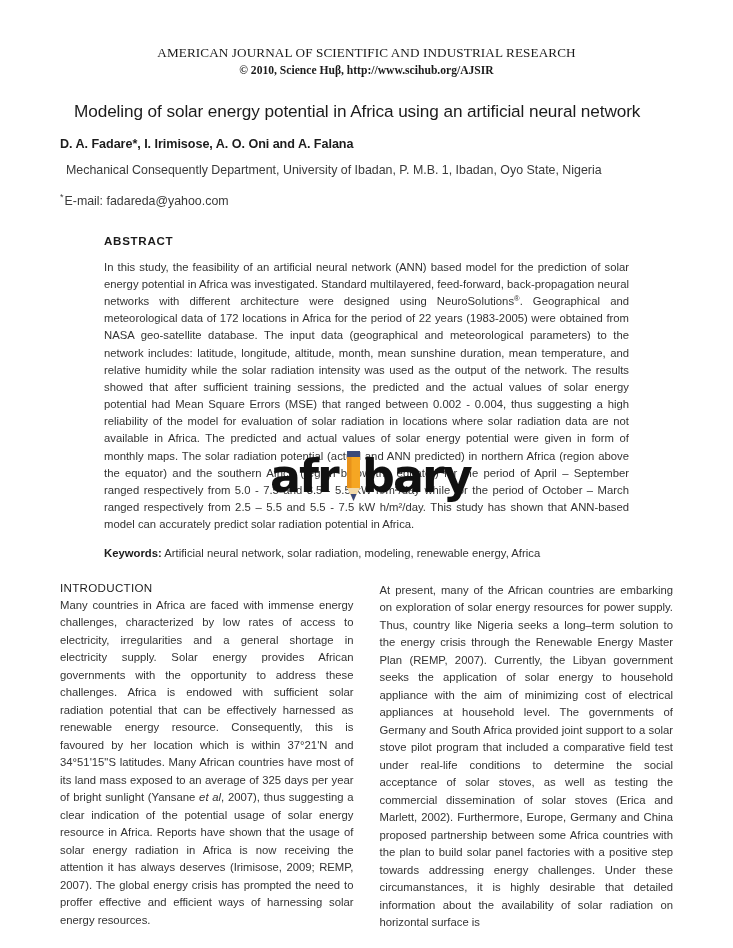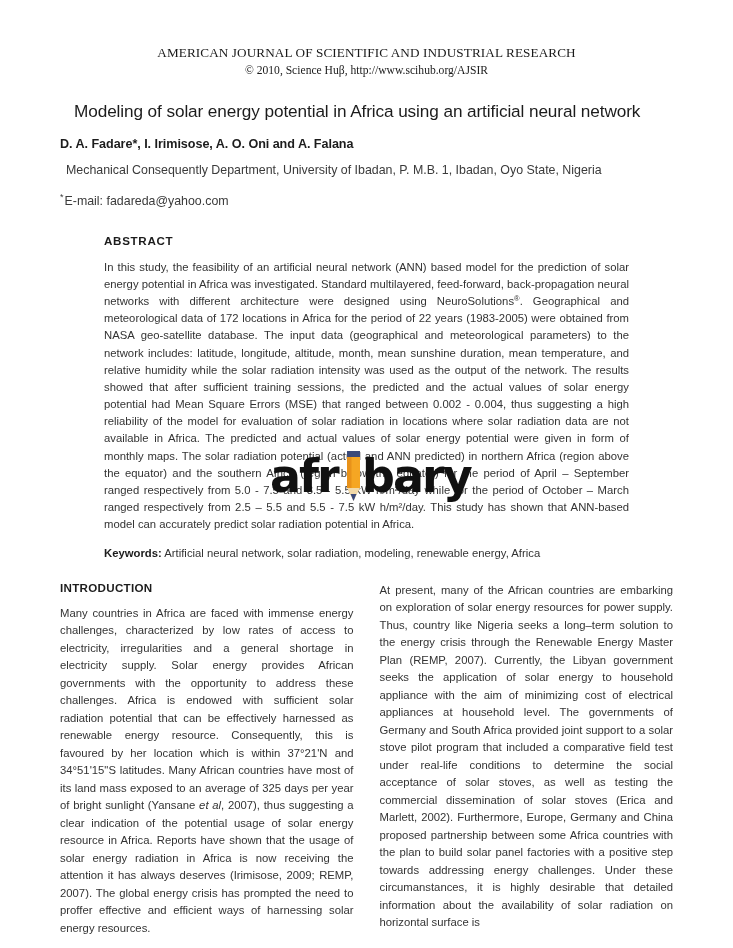--- a/index.html
+++ b/index.html
@@ -32,21 +32,21 @@
   .masthead .journal-name {
     font-size: 13.2px;
     letter-spacing: 0.1px;
     line-height: 1.35;
     font-weight: 400;
   }
   .masthead .copyright-line {
     font-size: 11.6px;
     line-height: 1.45;
     margin-top: 1px;
-    font-weight: 400;
+    font-weight: 700;
   }
   .masthead .issn-line {
     font-size: 11.6px;
     line-height: 1.45;
     font-weight: 400;
   }
   .masthead .issn-doi {
     margin-left: 13px;
   }
 
@@ -129,24 +129,24 @@
     margin-top: 19px;
     display: flex;
     gap: 26px;
   }
   .col {
     flex: 1 1 0;
     min-width: 0;
   }
   .section-heading {
     font-size: 11.6px;
-    font-weight: bold;
+    font-weight: normal;
     color: #1c1c1c;
     letter-spacing: 0.3px;
-    margin-bottom: 11px;
+    margin-bottom: 3px;
   }
   .col p {
     font-size: 11.3px;
     line-height: 1.55;
     text-align: justify;
     color: #333333;
     margin: 0;
   }
   .col p i { font-style: italic; }
   .col-right {

